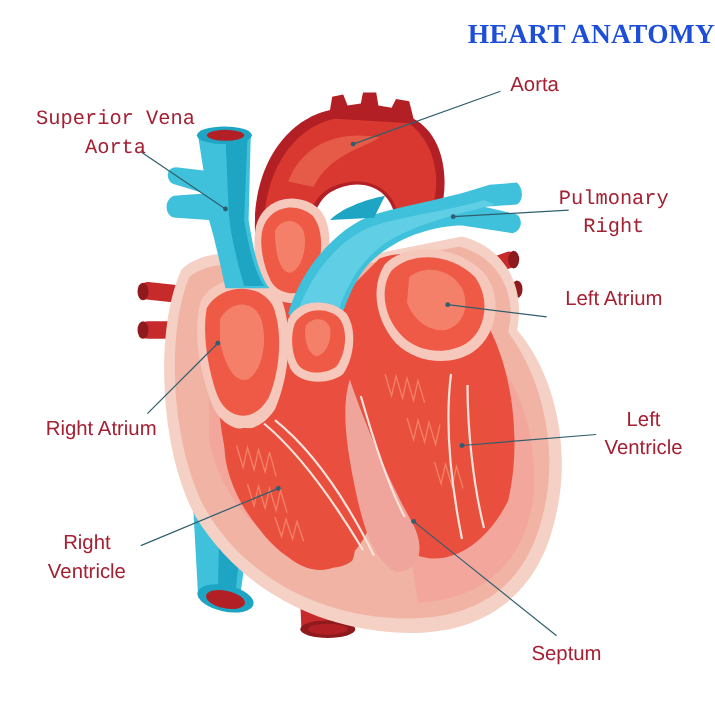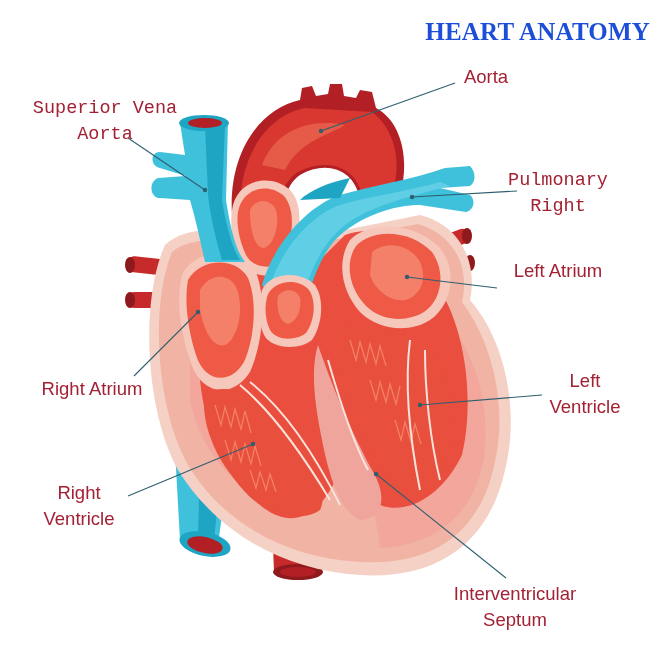--- a/index.html
+++ b/index.html
@@ -177,15 +177,14 @@
   <div>Left</div>
   <div>Ventricle</div>
 </div>
 
 <div class="lbl" style="left:34px; top:480px; width:90px;">
   <div>Right</div>
   <div>Ventricle</div>
 </div>
 
 <div class="lbl" style="left:440px; top:581px; width:150px;">
-  <div>Interventricular</div>
   <div>Septum</div>
 </div>
 
 </body></html>

